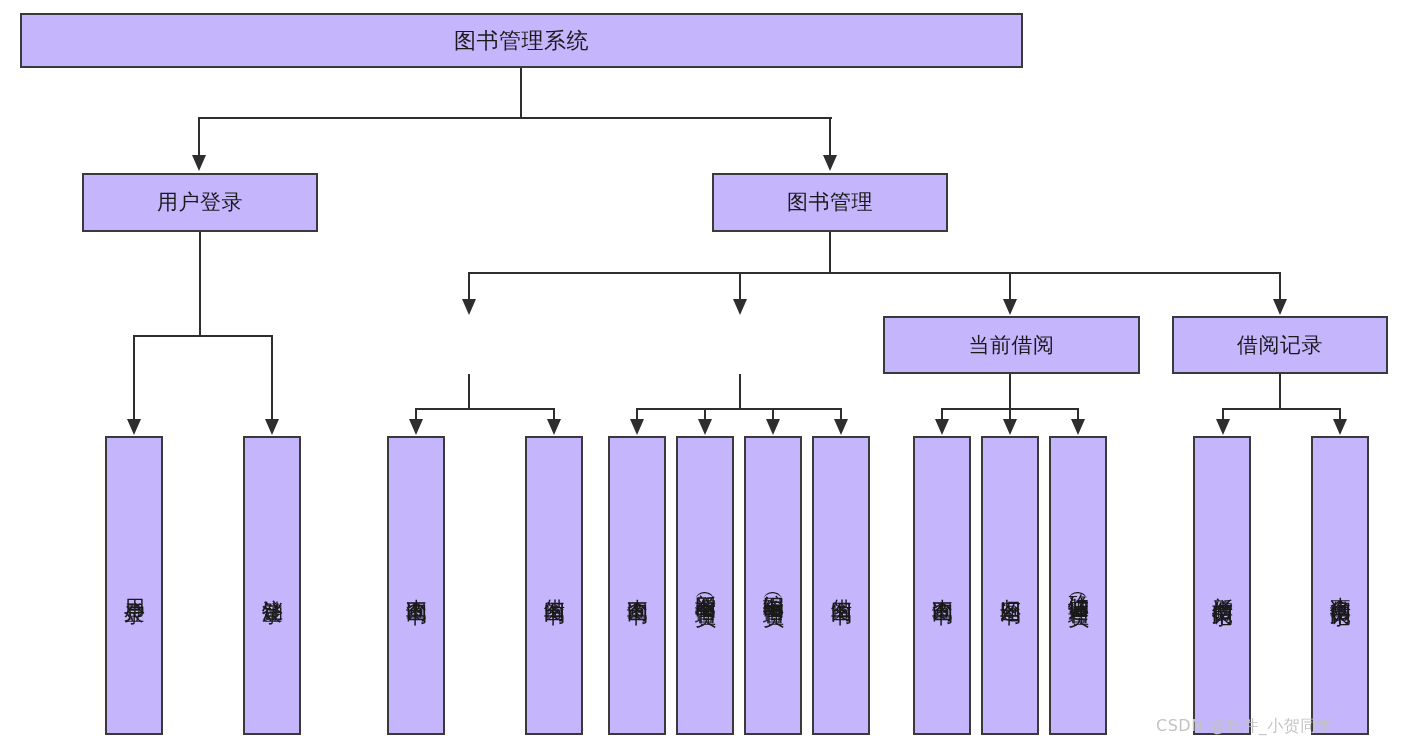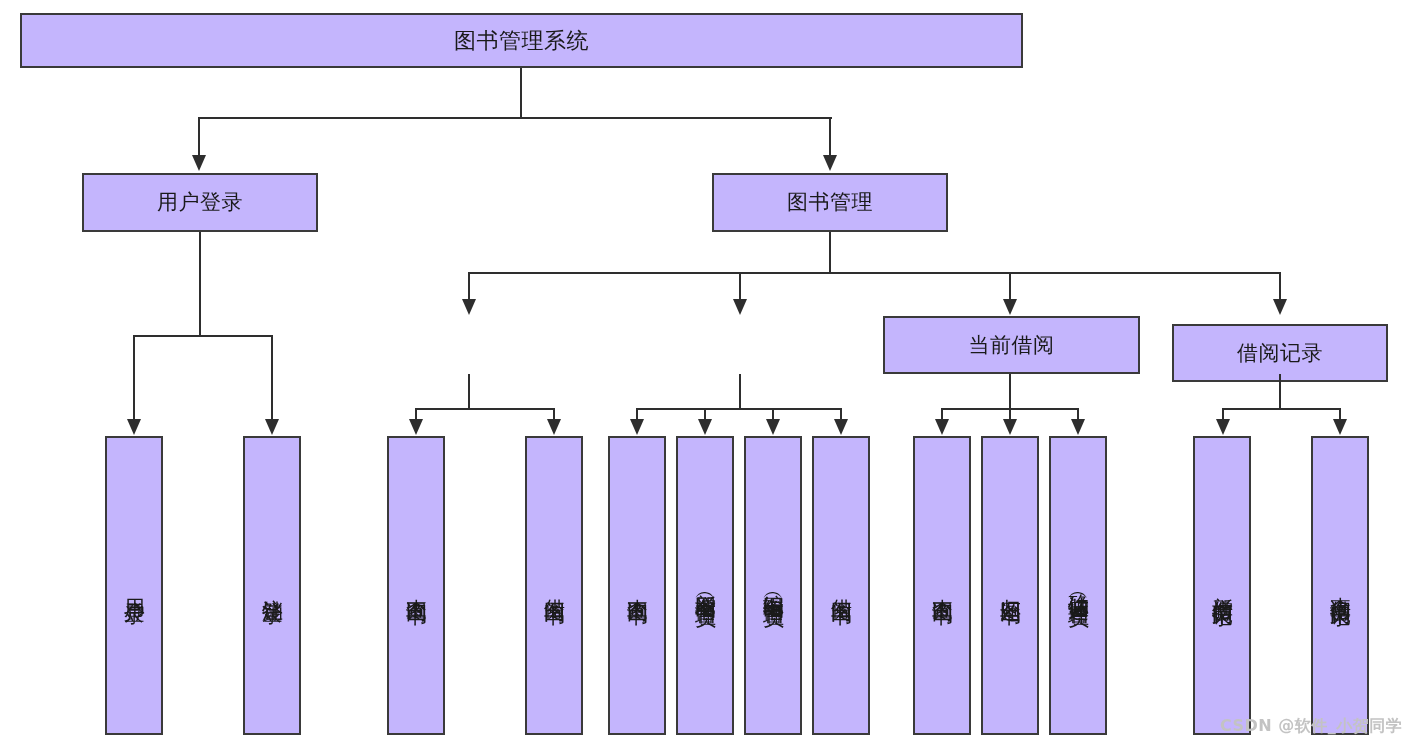--- a/index.html
+++ b/index.html
@@ -115,21 +115,21 @@
   <div class="vline" style="left:739px; top:272px; width:2px; height:28px;"></div>
   <div class="arrow" style="left:733px; top:299px;"></div>
   <div class="vline" style="left:1009px; top:272px; width:2px; height:28px;"></div>
   <div class="arrow" style="left:1003px; top:299px;"></div>
   <div class="vline" style="left:1279px; top:272px; width:2px; height:28px;"></div>
   <div class="arrow" style="left:1273px; top:299px;"></div>
 
   <div class="node horiz" style="left:858px; top:316px; width:257px; height:58px;margin-left:25px;">
     <span class="label">当前借阅</span>
   </div>
-  <div class="node horiz" style="left:1172px; top:316px; width:216px; height:58px;margin-top:8px;">
+  <div class="node horiz" style="left:1172px; top:316px; width:216px; height:58px;">
     <span class="label">借阅记录</span>
   </div>
 
   <div class="vline" style="left:468px; top:374px; width:2px; height:35px;"></div>
   <div class="hline" style="left:415px; top:408px; width:139px; height:2px;"></div>
   <div class="vline" style="left:415px; top:408px; width:2px; height:12px;"></div>
   <div class="arrow" style="left:409px; top:419px;"></div>
   <div class="vline" style="left:553px; top:408px; width:2px; height:12px;"></div>
   <div class="arrow" style="left:547px; top:419px;"></div>
 
@@ -197,15 +197,15 @@
     <span class="label">确认归还（管理员）</span>
   </div>
 
   <div class="node vert" style="left:1193px; top:436px; width:58px; height:299px;">
     <span class="label">新增借阅记录</span>
   </div>
   <div class="node vert" style="left:1311px; top:436px; width:58px; height:299px;">
     <span class="label">查询借阅记录</span>
   </div>
 
-  <div id="watermark" style="left:1220px; top:716px;font-weight:bold;">CSDN @软件_小贺同学</div>
+  <div id="watermark" style="left:1156px; top:716px;">CSDN @软件_小贺同学</div>
 
 </div>
 
 </body></html>

